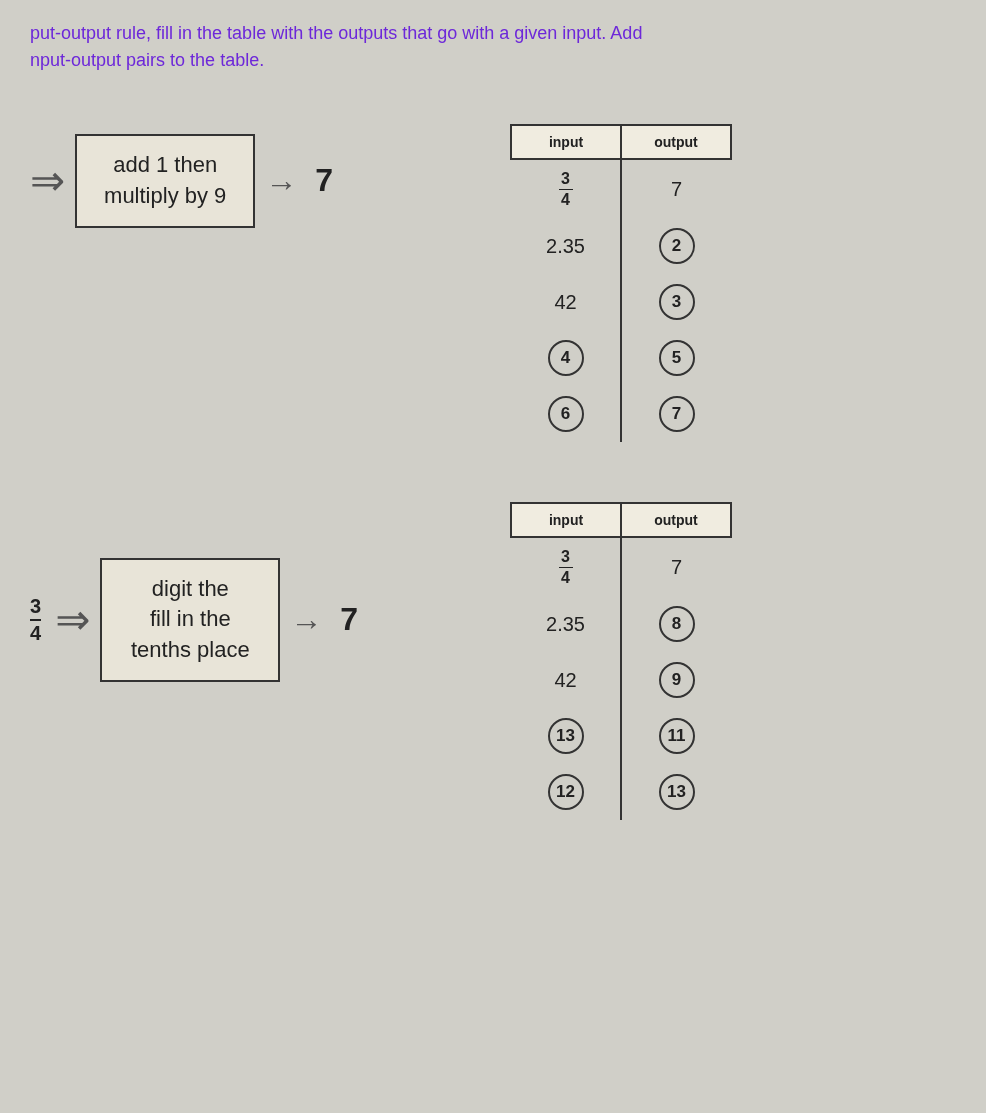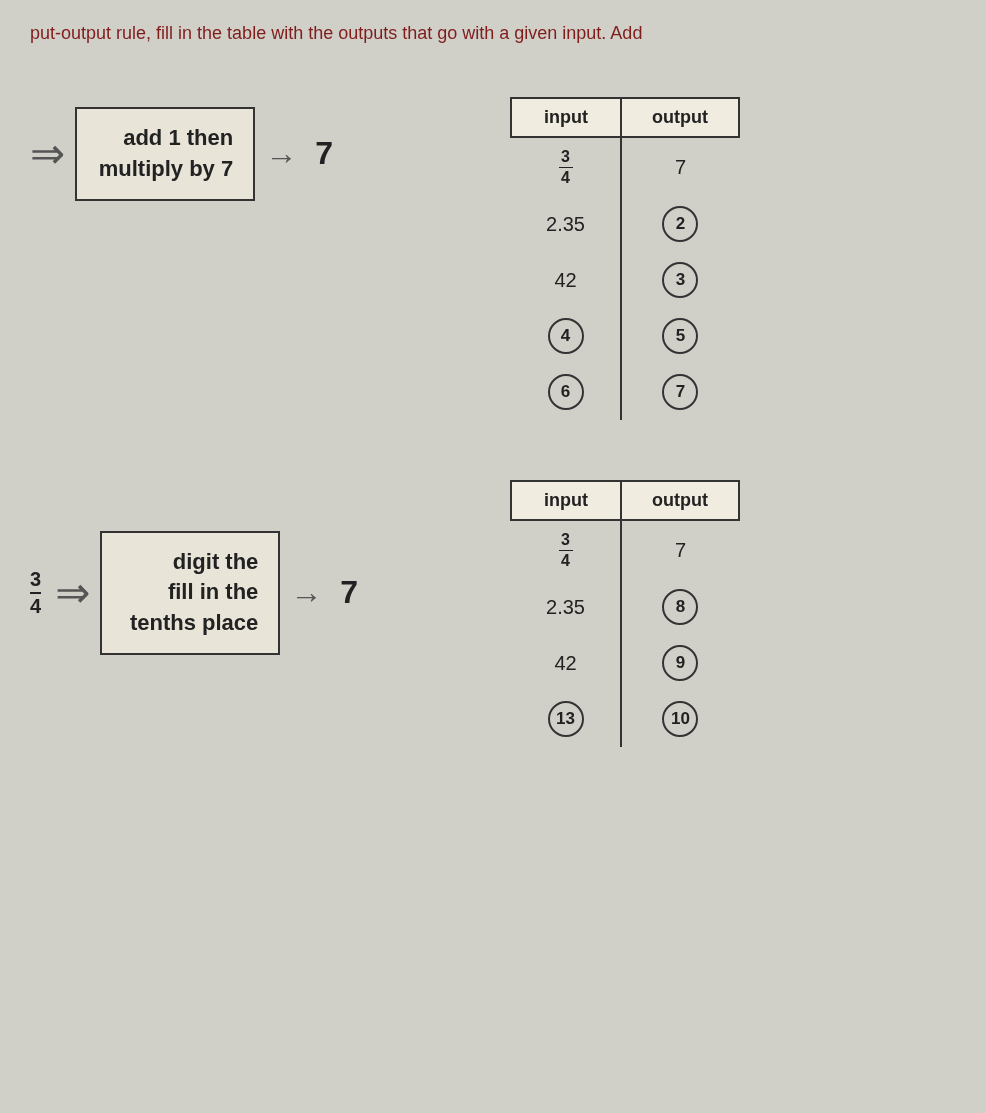--- a/index.html
+++ b/index.html
@@ -10,21 +10,21 @@
       width: 986px;
       min-height: 1113px;
       padding: 20px 30px;
       color: #222;
     }
 
     .intro-text {
       font-size: 18px;
       line-height: 1.5;
       margin-bottom: 30px;
-      color: #7f1d1d;
+      color: #6d28d9;
     }
 
     .main-layout {
       display: flex;
       flex-direction: row;
       gap: 0;
     }
 
     .left-column {
       width: 480px;
@@ -53,24 +53,24 @@
       color: #555;
       display: flex;
       align-items: center;
     }
 
     .rule-box {
       border: 2px solid #333;
       background: #e8e4d8;
       padding: 14px 20px;
       font-size: 22px;
-      font-weight: bold;
+      font-weight: normal;
       line-height: 1.4;
       min-width: 180px;
-      text-align: right;
+      text-align: center;
     }
 
     .arrow-right {
       font-size: 32px;
       color: #555;
     }
 
     .output-value {
       font-size: 32px;
       font-weight: bold;
@@ -109,21 +109,21 @@
     }
 
     .io-table {
       border-collapse: collapse;
       min-width: 220px;
     }
 
     .io-table th {
       border: 2px solid #333;
       padding: 8px 30px;
-      font-size: 18px;
+      font-size: 14px;
       font-weight: bold;
       background: #f0ece0;
       text-align: center;
       margin-left: 14px;
     }
 
     .io-table td {
       border: none;
       padding: 10px 20px;
       font-size: 20px;
@@ -178,31 +178,32 @@
     
     .bottom-rule-section {
       margin-top: 10px;
     }
   </style>
 </head>
 <body>
 
 <div class="intro-text">
   <span>put-output rule, fill in the table with the outputs that go with a given input. Add</span><br>
+  <span>nput-output pairs to the table.</span>
 </div>
 
 <div class="main-layout">
 
   <div class="left-column">
 
     <div class="rule-section">
       <div class="arrow-large">⇒</div>
       <div class="rule-box">
         <span>add 1 then</span><br>
-        <span>multiply by 7</span>
+        <span>multiply by 9</span>
       </div>
       <div class="arrow-right">→</div>
       <div class="output-value">7</div>
     </div>
 
     <div class="bottom-rule-section">
       <div class="rule-section-2">
         <div class="fraction-label">
           <span class="numerator">3</span>
           <span class="frac-line"></span>
@@ -284,20 +285,24 @@
             <tr>
               <td class="input-col">2.35</td>
               <td class="output-col"><span class="circled">8</span></td>
             </tr>
             <tr>
               <td class="input-col">42</td>
               <td class="output-col"><span class="circled">9</span></td>
             </tr>
             <tr>
               <td class="input-col"><span class="circled">13</span></td>
-              <td class="output-col"><span class="circled">10</span></td>
+              <td class="output-col"><span class="circled">11</span></td>
+            </tr>
+            <tr>
+              <td class="input-col"><span class="circled">12</span></td>
+              <td class="output-col"><span class="circled">13</span></td>
             </tr>
           </tbody>
       </table>
     </div>
 
   </div>
 </div>
 
 </body></html>

